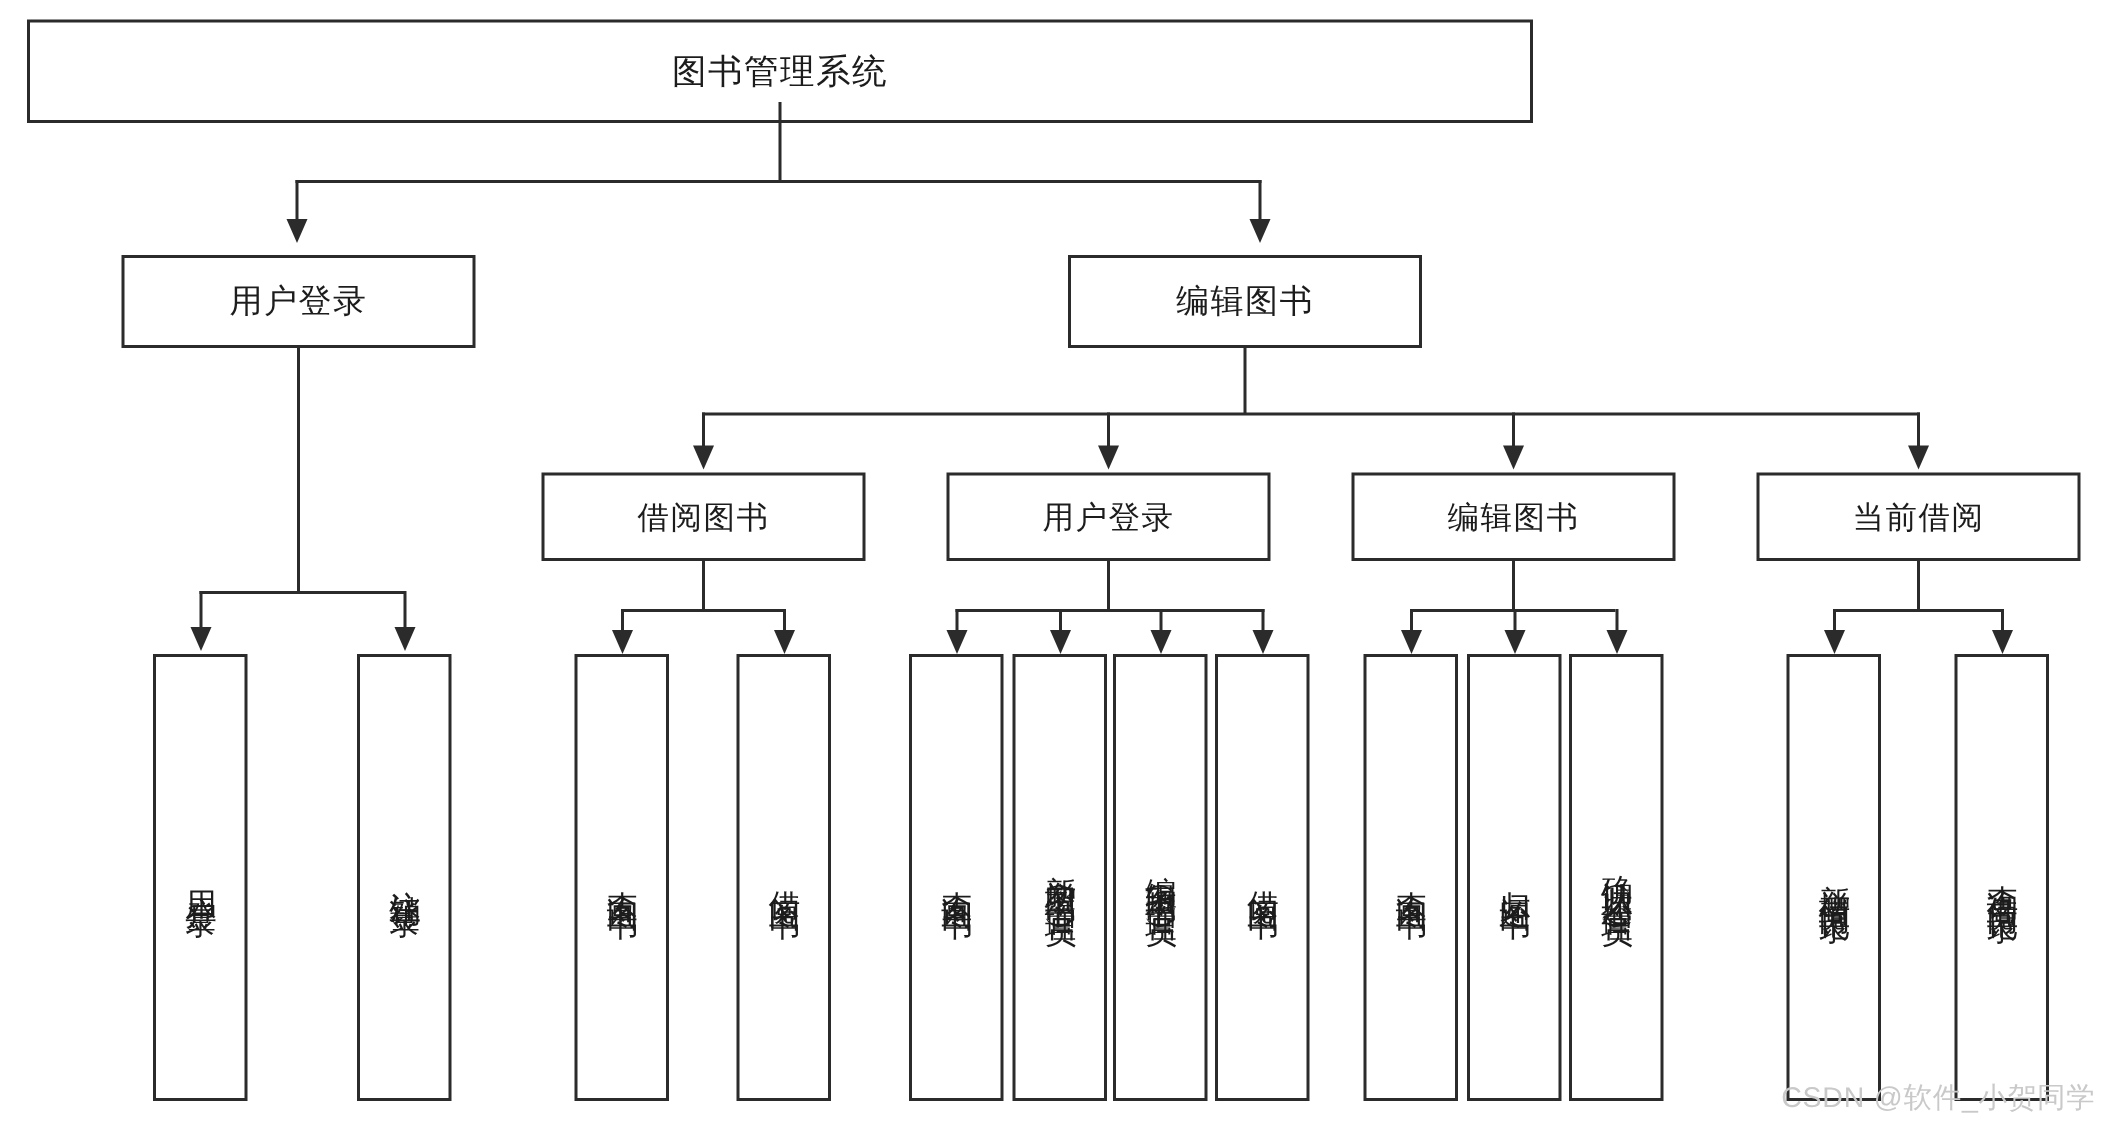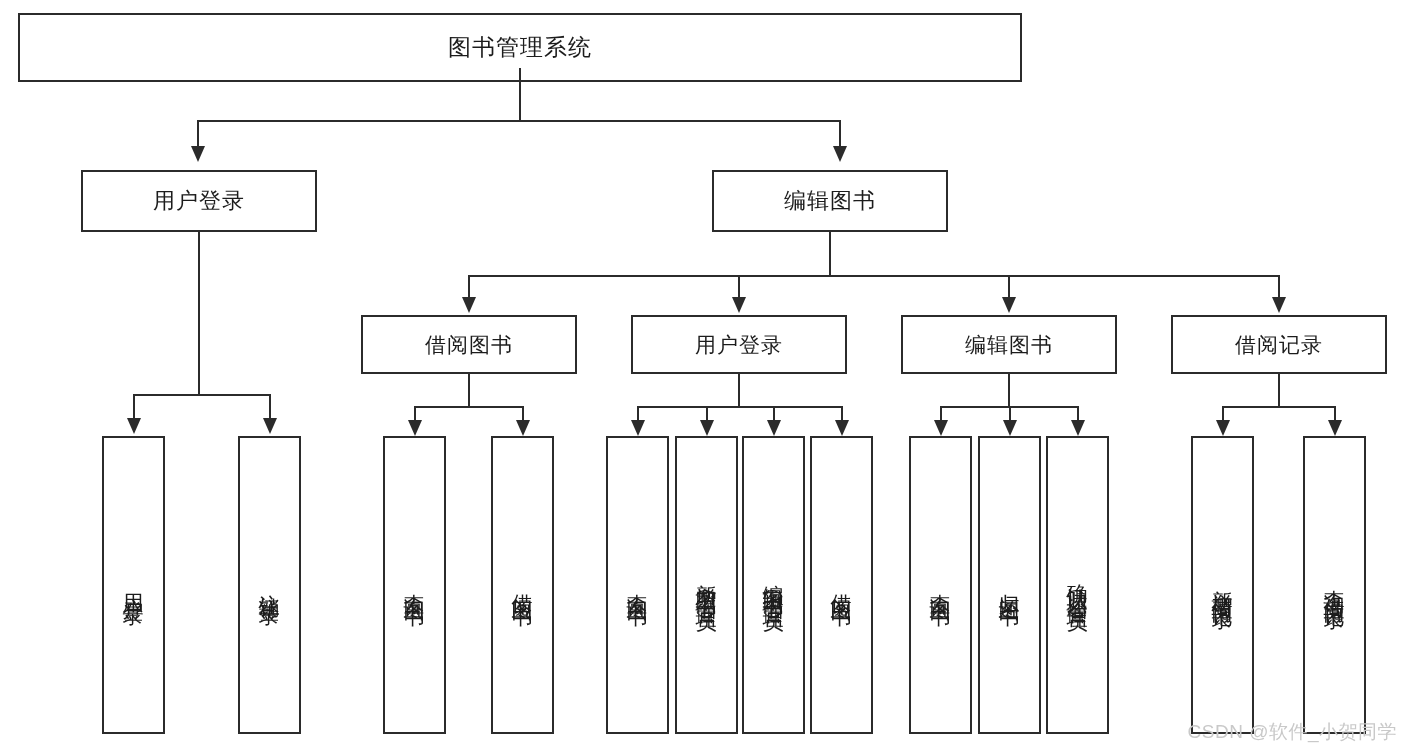--- a/index.html
+++ b/index.html
@@ -127,21 +127,21 @@
 
   <div class="node lvl2" style="left:631px; top:315px; width:216px; height:59px;">
     <span class="htext">用户登录</span>
   </div>
 
   <div class="node lvl2" style="left:901px; top:315px; width:216px; height:59px;">
     <span class="htext">编辑图书</span>
   </div>
 
   <div class="node lvl2" style="left:1171px; top:315px; width:216px; height:59px;">
-    <span class="htext">借阅记录</span>
+    <span class="htext">当前借阅</span>
   </div>
 
   <div class="edge vline" style="left:468px; top:374px; height:33px;"></div>
   <div class="edge hline" style="left:414px; top:406px; width:110px;"></div>
   <div class="edge vline" style="left:414px; top:406px; height:22px;"></div>
   <div class="arrow" style="left:408px; top:420px;"></div>
   <div class="edge vline" style="left:522px; top:406px; height:22px;"></div>
   <div class="arrow" style="left:516px; top:420px;"></div>
 
   <div class="edge vline" style="left:738px; top:374px; height:33px;"></div>

